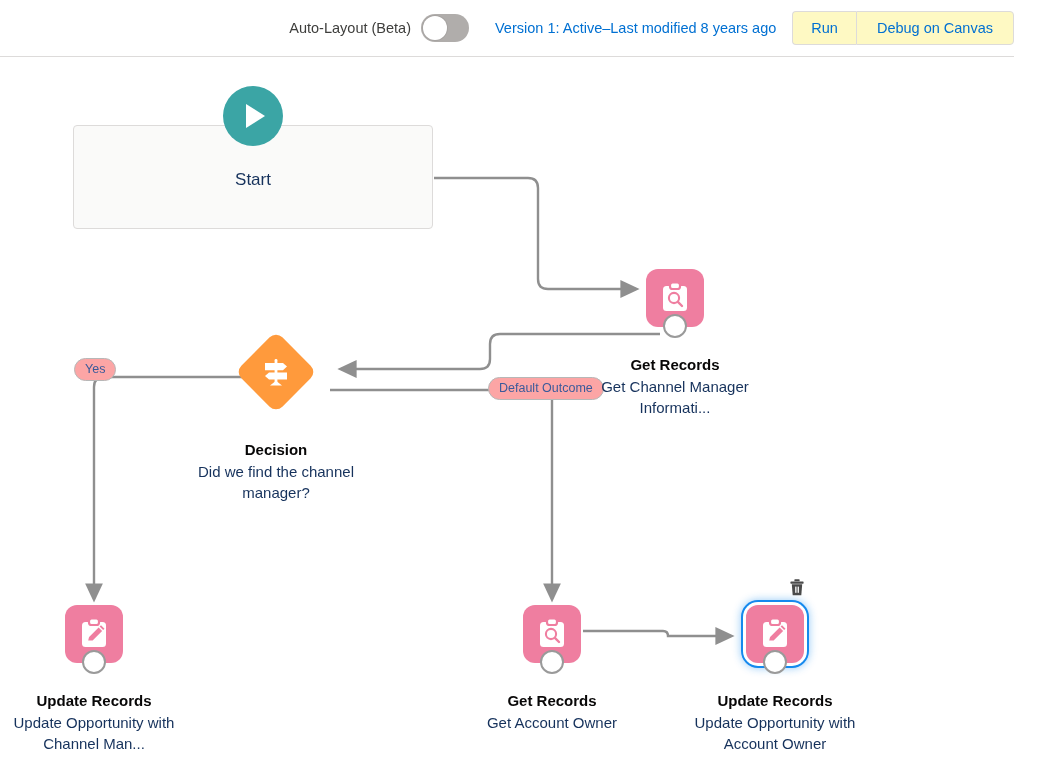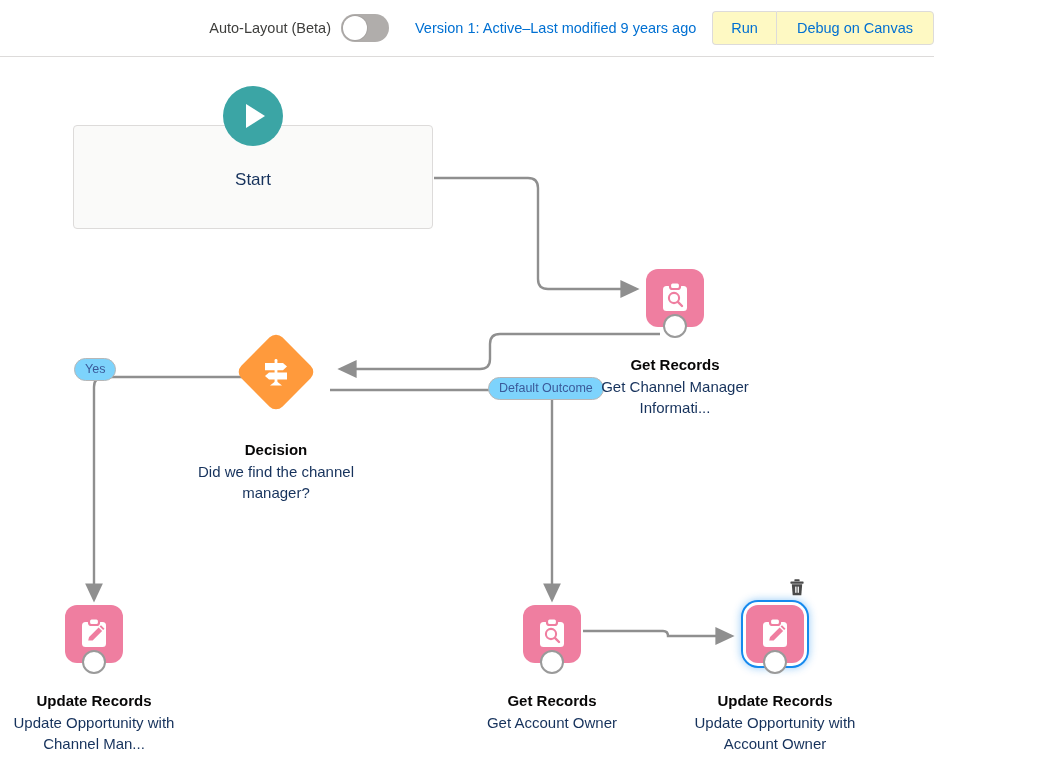--- a/index.html
+++ b/index.html
@@ -8,21 +8,21 @@
     margin: 0; padding: 0;
     width: 1046px; height: 768px;
     background: #ffffff;
     font-family: "Liberation Sans", sans-serif;
     overflow: hidden;
   }
 
   
   #toolbar {
     position: absolute; left: 0; top: 0;
-    width: 934px; height: 57px;
+    width: 1014px; height: 57px;
     background: #ffffff;
     border-bottom: 1px solid #dddbda;
     display: flex; align-items: center; justify-content: flex-end;
     padding-right: 0;
   }
   .tb-group { display: flex; align-items: center; }
 
   #autolayout-label {
     font-size: 14.5px; color: #3e3e3c;
     margin-right: 10px; white-space: nowrap;
@@ -141,39 +141,39 @@
 
   
   #delete-icon {
     position: absolute; right: -2px; top: -28px;
     width: 18px; height: 20px; cursor: pointer;
   }
 
   
   .conn-label {
     position: absolute;
-    background: #7dd3fc; border: 1px solid #b7b7b7;
+    background: #fca5a5; border: 1px solid #b7b7b7;
     border-radius: 14px; padding: 3px 10px 4px;
     font-size: 12.5px; color: #3b5a9a;
     white-space: nowrap; cursor: pointer;
   }
 </style>
 </head>
 <body>
 
 <div id="toolbar">
 
   <div class="tb-group">
     <span id="autolayout-label">Auto-Layout (Beta)</span>
     <div id="autolayout-toggle">
       <div class="knob"></div>
     </div>
   </div>
 
-  <span id="version-status">Version 1: Active–Last modified 9 years ago</span>
+  <span id="version-status">Version 1: Active–Last modified 8 years ago</span>
 
   <button class="tb-btn" id="run-button">Run</button>
   <button class="tb-btn" id="debug-button">Debug on Canvas</button>
 </div>
 
 <div id="canvas">
 
   <svg id="connectors" viewBox="0 0 1046 711" xmlns="http://www.w3.org/2000/svg">
     <defs>
       <marker id="arrow" markerWidth="9" markerHeight="9" refX="6.5" refY="4.5" orient="auto" markerUnits="strokeWidth">

